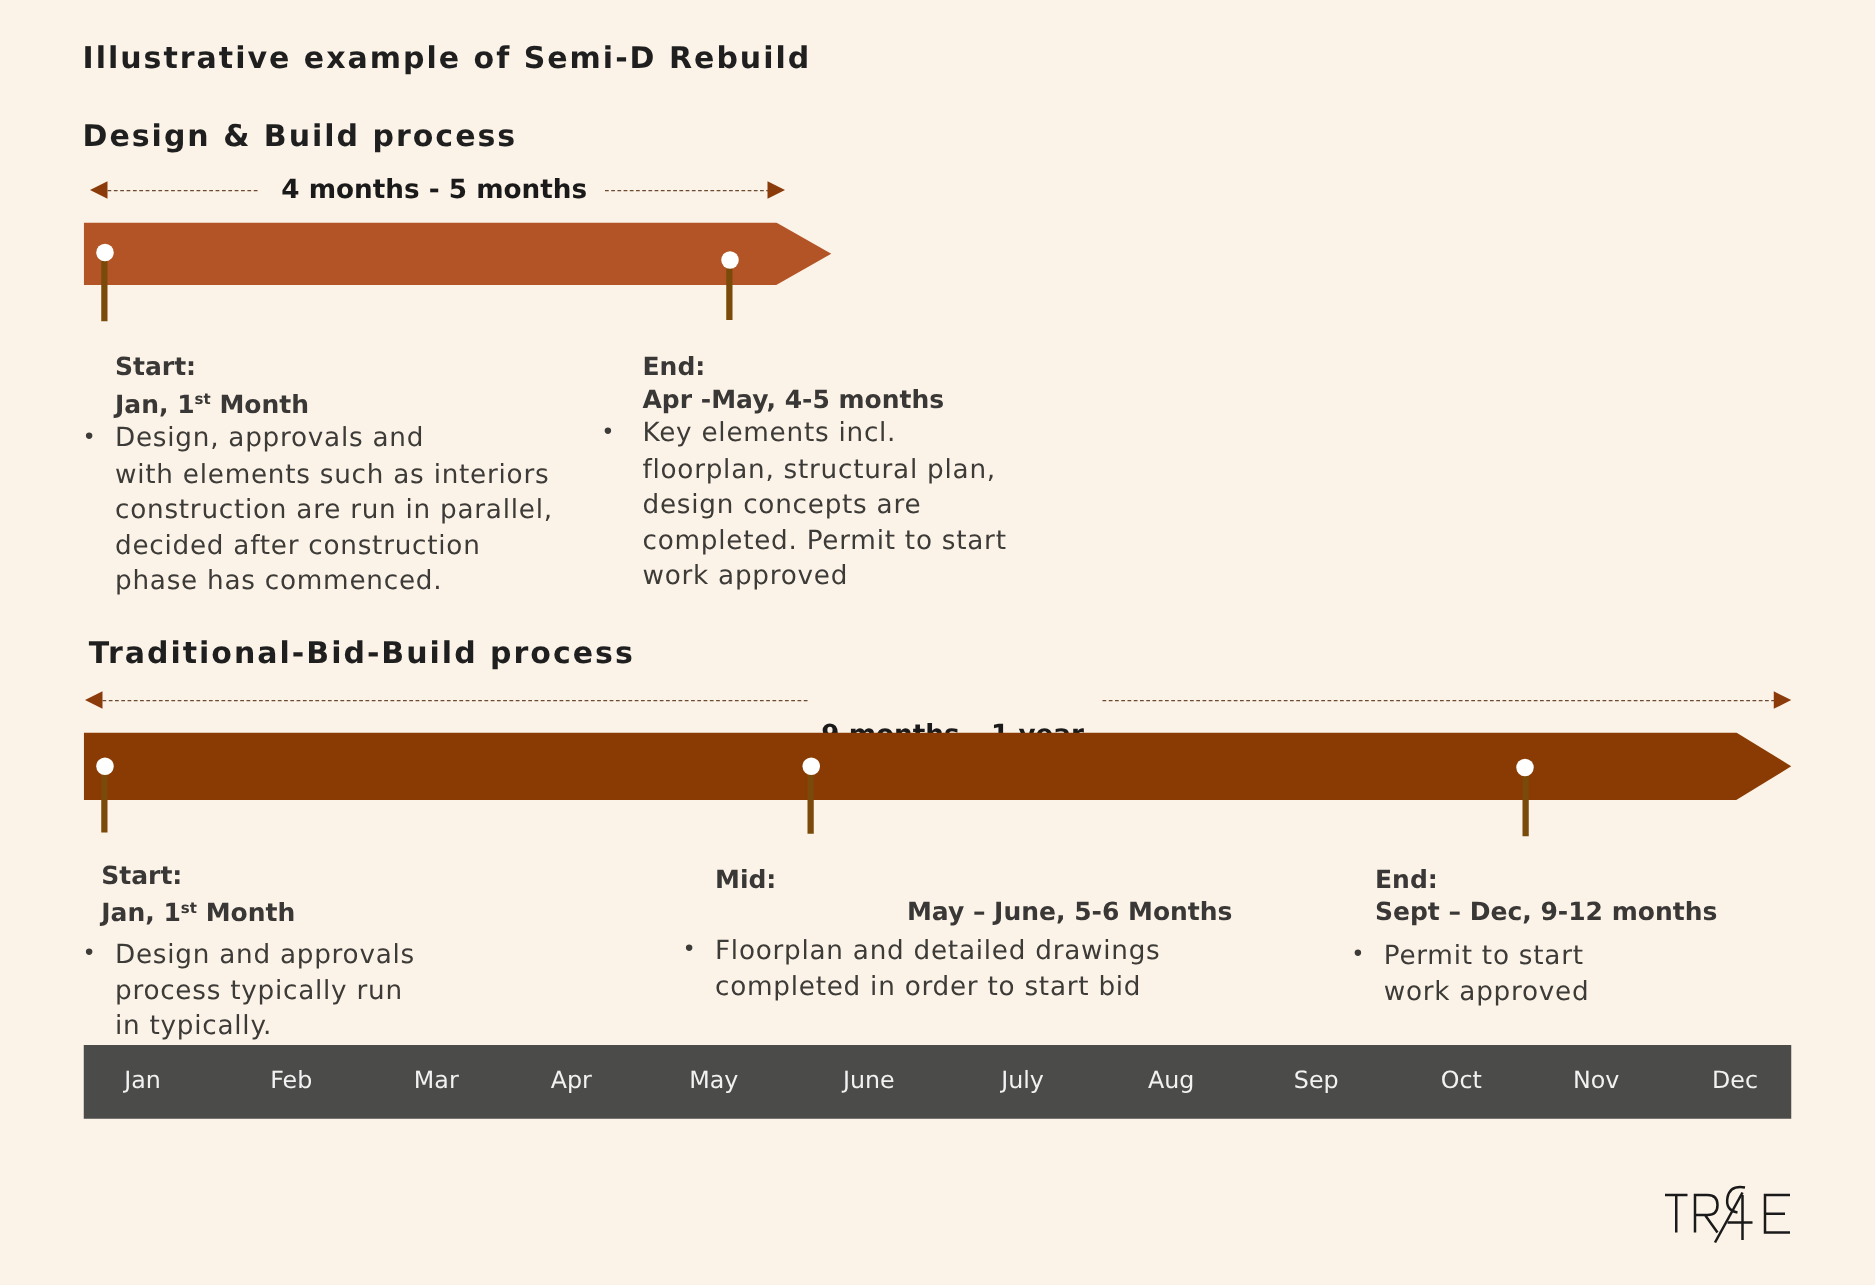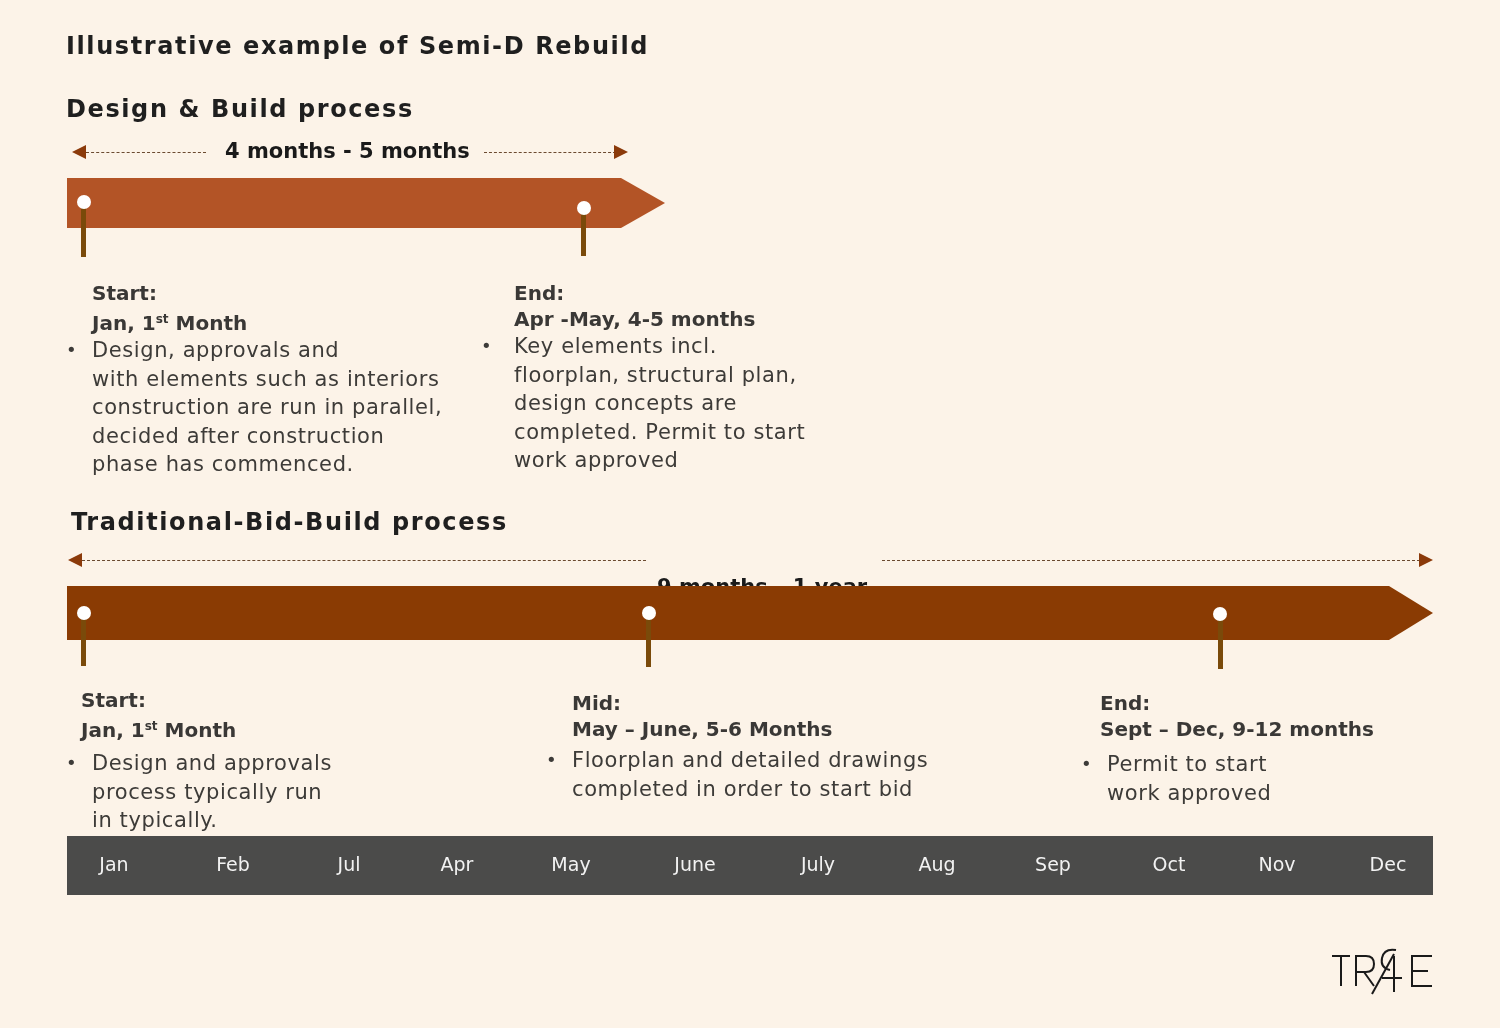--- a/index.html
+++ b/index.html
@@ -158,21 +158,21 @@
     <div>
       <div>Design and approvals</div>
       <div>process typically run</div>
       <div>in typically.</div>
     </div>
   </div>
 </div>
 
 <div class="note" style="left:546px; top:678px; width:440px;">
   <div class="note-heading" style="padding-left:26px;">Mid:</div>
-  <div class="note-heading" style="padding-left:26px; margin-bottom:4px;">May – June, 5-6 Months</div>
+  <div class="note-heading" style="padding-left:26px; margin-bottom:4px;text-align:right;">May – June, 5-6 Months</div>
   <div class="note-body">
     <span class="bullet">•</span>
     <div>
       <div>Floorplan and detailed drawings</div>
       <div>completed in order to start bid</div>
     </div>
   </div>
 </div>
 
 <div class="note" style="left:1081px; top:678px; width:330px;">
@@ -183,21 +183,21 @@
     <div>
       <div>Permit to start</div>
       <div>work approved</div>
     </div>
   </div>
 </div>
 
 <div class="abs months-bar">
   <span class="month" style="left:47px;">Jan</span>
   <span class="month" style="left:166px;">Feb</span>
-  <span class="month" style="left:282px;">Jul</span>
+  <span class="month" style="left:282px;">Mar</span>
   <span class="month" style="left:390px;">Apr</span>
   <span class="month" style="left:504px;">May</span>
   <span class="month" style="left:628px;">June</span>
   <span class="month" style="left:751px;">July</span>
   <span class="month" style="left:870px;">Aug</span>
   <span class="month" style="left:986px;">Sep</span>
   <span class="month" style="left:1102px;">Oct</span>
   <span class="month" style="left:1210px;">Nov</span>
   <span class="month" style="left:1321px;">Dec</span>
 </div>

